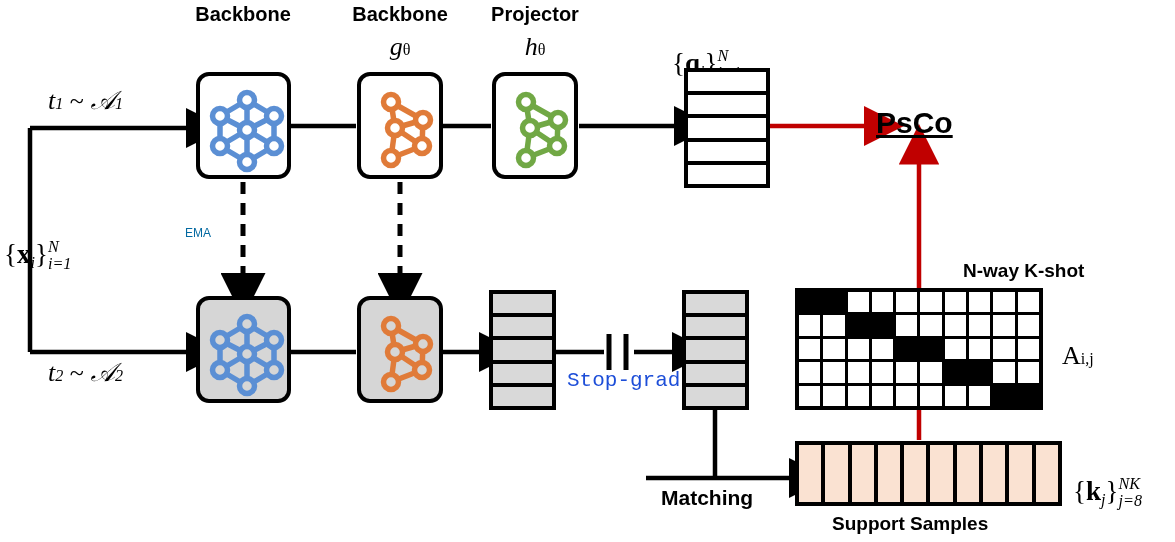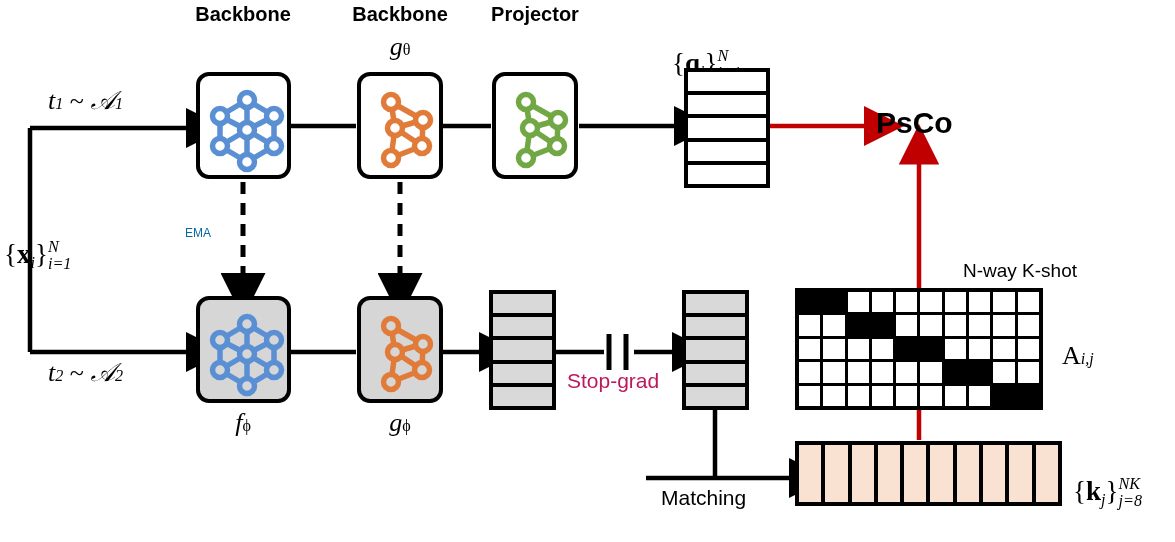--- a/index.html
+++ b/index.html
@@ -24,25 +24,25 @@
   .bigword{
     font-family:"Liberation Sans",sans-serif;
     font-weight:bold;font-size:30px;color:#000;white-space:nowrap;line-height:1;
   }
   .plainlbl{
     font-family:"Liberation Sans",sans-serif;
     font-size:12px;color:#0369a1;white-space:nowrap;line-height:1;
   }
   .boldlbl{
     font-family:"Liberation Sans",sans-serif;
-    font-weight:normal;font-size:19px;color:#000;white-space:nowrap;line-height:1;
+    font-weight:bold;font-size:19px;color:#000;white-space:nowrap;line-height:1;
   }
   .stopgrad{
-    font-family:Liberation Sans, sans-serif;
-    font-size:21px;color:#be185d;white-space:nowrap;line-height:1;
+    font-family:Liberation Mono, monospace;
+    font-size:21px;color:#1d4ed8;white-space:nowrap;line-height:1;
   }
 
   
   .setnot{
     font-family:"Liberation Serif",serif;font-size:27px;color:#000;
     white-space:nowrap;line-height:1;display:inline-block;margin-top:24px;
   }
   .setnot .brace{font-style:normal;}
   .setnot .bvar{font-weight:bold;font-style:normal;font-family:"Liberation Serif",serif;}
   .setnot .sub{font-size:0.60em;font-style:italic;vertical-align:-0.30em;}
@@ -141,20 +141,23 @@
     </g>
   </svg>
 
   <div class="abs hdr" style="left:183px;top:4px;width:120px;">Backbone</div>
   <div class="abs hdr" style="left:340px;top:4px;width:120px;">Backbone</div>
   <div class="abs hdr" style="left:475px;top:4px;width:120px;">Projector</div>
 
   <div class="abs mathlbl" style="left:340px;top:34px;width:120px;text-align:center;">
     <span>g</span><span class="sm up">θ</span>
   </div>
+  <div class="abs mathlbl" style="left:475px;top:34px;width:120px;">
+    <span>h</span><span class="sm up">θ</span>
+  </div>
 
   <div class="abs modbox" style="left:196px;top:72px;width:95px;height:107px;">
     <svg width="95" height="107" viewBox="0 0 95 107">
       <g stroke="#5b8fd4" stroke-width="5.5" fill="none">
         <path d="M47,24 L20,40 M47,24 L74,40 M20,40 L20,70 M74,40 L74,70
                  M20,70 L47,86 M74,70 L47,86
                  M20,40 L47,54 M74,40 L47,54 M20,70 L47,54 M74,70 L47,54
                  M47,24 L47,54 M47,54 L47,86"></path>
       </g>
       <g fill="#ffffff" stroke="#5b8fd4" stroke-width="5.5">
@@ -229,21 +232,21 @@
     </span>
   </div>
   <div class="abs vec" id="query-vector" style="left:684px;top:68px;width:86px;height:120px;">
       <div class="cell"></div>
       <div class="cell"></div>
       <div class="cell"></div>
       <div class="cell"></div>
       <div class="cell"></div>
     </div>
 
-  <div class="abs bigword" style="left:876px;top:108px;">PsCo</div>
+  <div class="abs bigword" style="left:876px;top:108px;text-decoration:underline;">PsCo</div>
 
   <div class="abs modbox shaded" style="left:196px;top:296px;width:95px;height:107px;">
     <svg width="95" height="107" viewBox="0 0 95 107">
       <g stroke="#5b8fd4" stroke-width="5.5" fill="none">
         <path d="M47,24 L20,40 M47,24 L74,40 M20,40 L20,70 M74,40 L74,70
                  M20,70 L47,86 M74,70 L47,86
                  M20,40 L47,54 M74,40 L47,54 M20,70 L47,54 M74,70 L47,54
                  M47,24 L47,54 M47,54 L47,86"></path>
       </g>
       <g fill="#d6d6d6" stroke="#5b8fd4" stroke-width="5.5">
@@ -267,26 +270,20 @@
       <g fill="#d6d6d6" stroke="#e07b39" stroke-width="5.5">
         <circle cx="30" cy="26" r="7.5"></circle>
         <circle cx="62" cy="44" r="7.5"></circle>
         <circle cx="34" cy="52" r="7.5"></circle>
         <circle cx="61" cy="70" r="7.5"></circle>
         <circle cx="30" cy="82" r="7.5"></circle>
       </g>
     </svg>
   </div>
 
-  <div class="abs mathlbl" style="left:183px;top:410px;width:120px;">
-    <span>f</span><span class="sm up">ϕ</span>
-  </div>
-  <div class="abs mathlbl" style="left:340px;top:410px;width:120px;">
-    <span>g</span><span class="sm up">ϕ</span>
-  </div>
 
   <div class="abs vec gray" id="target-feature-vector" style="left:489px;top:290px;width:67px;height:120px;">
       <div class="cell"></div>
       <div class="cell"></div>
       <div class="cell"></div>
       <div class="cell"></div>
       <div class="cell"></div>
     </div>
 
   <div class="abs stopgrad" style="left:567px;top:370px;">Stop-grad</div>
@@ -361,21 +358,21 @@
         <div class="mcell"></div>
         <div class="mcell"></div>
         <div class="mcell"></div>
         <div class="mcell"></div>
         <div class="mcell on"></div>
         <div class="mcell on"></div>
       </div>
     </div>
 
   <div class="abs mathlbl" style="left:1062px;top:343px;font-style:normal;">
-    <span style="font-family:'Liberation Serif',serif;font-style:normal;">A</span><span class="sm" style="font-style:italic;">i,j</span>
+    <span style="font-family:'Liberation Serif',serif;font-style:normal;">A</span><span class="sm" style="">i,j</span>
   </div>
 
   <div class="abs hstrip" id="support-samples-strip" style="left:795px;top:441px;width:267px;height:65px;">
       <div class="cell"></div>
       <div class="cell"></div>
       <div class="cell"></div>
       <div class="cell"></div>
       <div class="cell"></div>
       <div class="cell"></div>
       <div class="cell"></div>
@@ -384,14 +381,15 @@
       <div class="cell"></div>
     </div>
 
   <div class="abs setnot" style="left:1073px;top:453px;">
     <span class="brace">{</span><span class="bvar">k</span><span class="sub">j</span><span class="brace">}</span><span class="supsub">
         <span class="t">NK</span>
         <span class="b">j=8</span>
     </span>
   </div>
 
+  <div class="abs boldlbl" style="left:832px;top:514px;">Support Samples</div>
 
 </div>
 
 </body></html>

